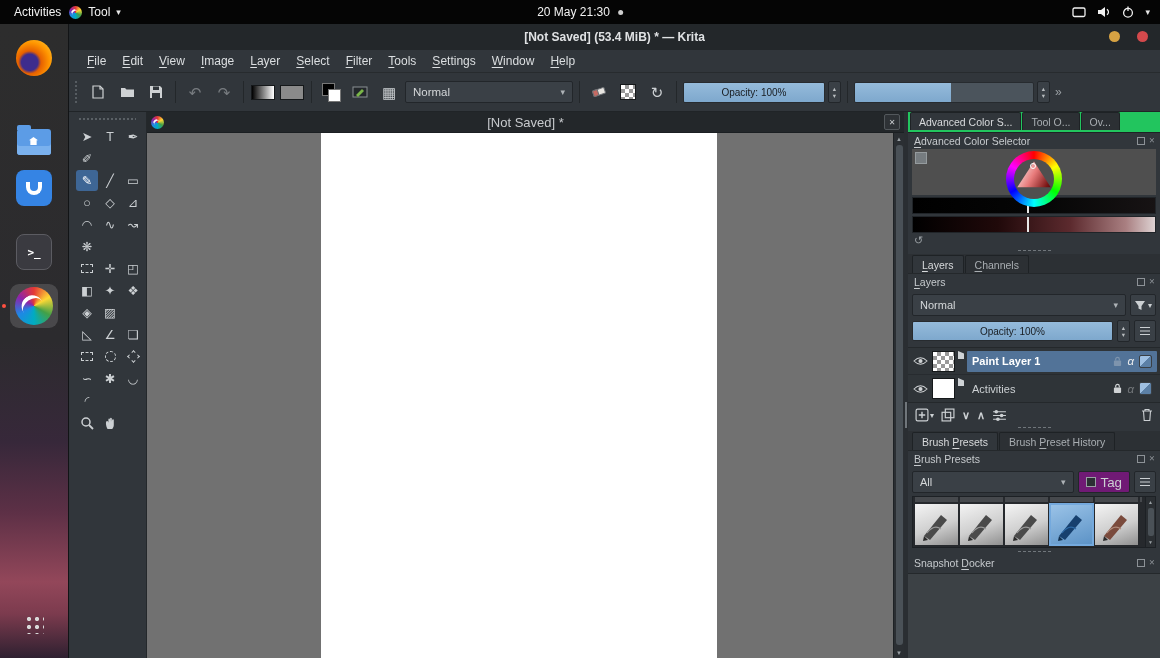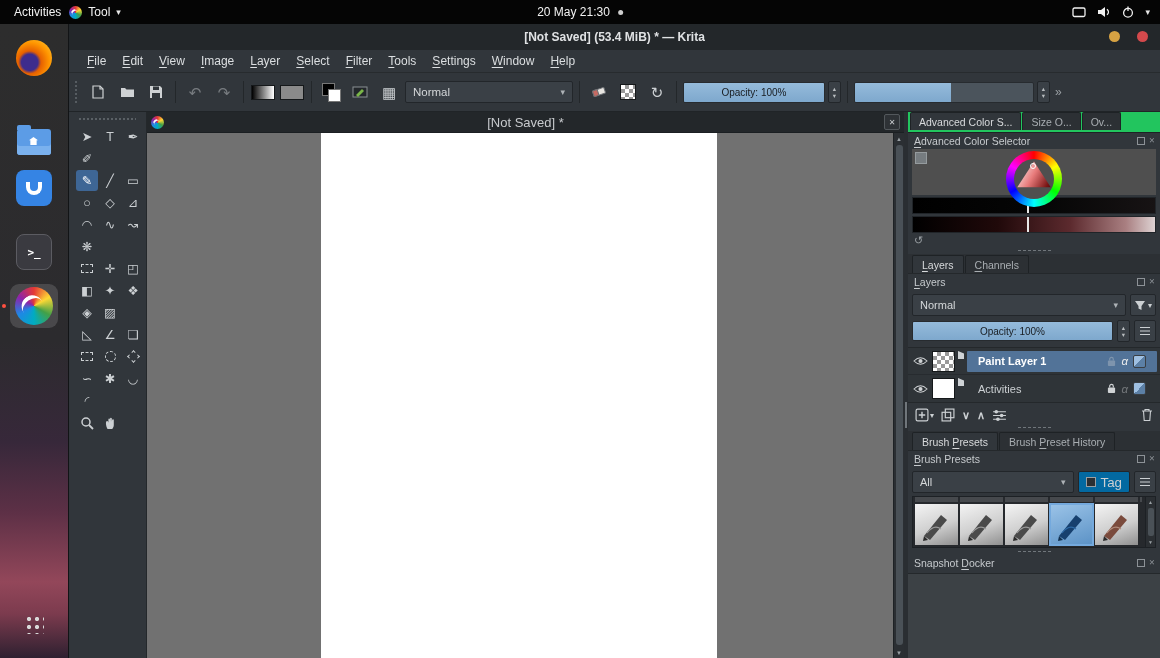--- a/index.html
+++ b/index.html
@@ -165,35 +165,35 @@
     display:flex;align-items:center;justify-content:center;gap:2px;color:#ccd0d3;padding:0 3px;}
   .icon-btn .caret{font-size:8px;}
   .layer-list{margin-top:5px;border-top:1px solid #24282b;border-bottom:1px solid #24282b;background:#2f3438;}
   .layer-row{height:27px;display:flex;align-items:center;gap:3px;padding:0 3px;border-bottom:1px solid #272b2f;}
   .layer-row:last-child{border-bottom:none;}
   .eye-btn{width:18px;display:flex;justify-content:center;background:none;border:none;}
   .thumb{width:23px;height:21px;border:1px solid #15181a;flex:0 0 auto;}
   .thumb.white{background:#fff;}
   .thumb-badge{width:6px;height:8px;background:#cfd3d6;clip-path:polygon(0 0,100% 30%,100% 100%,0 100%);
     align-self:flex-start;margin-top:3px;}
-  .layer-main{flex:1;height:21px;display:flex;align-items:center;gap:5px;padding:0 11px;border-radius:1px;min-width:0;}
+  .layer-main{flex:1;height:21px;display:flex;align-items:center;gap:5px;padding:0 5px;border-radius:1px;min-width:0;}
   .layer-row.selected .layer-main{background:#527398;}
   .layer-name{flex:1;font-size:11px;color:#ccd0d3;white-space:nowrap;overflow:hidden;}
   .layer-row.selected .layer-name{color:#fff;font-weight:bold;}
   .alpha{font-style:italic;font-size:11.5px;color:#e8eaec;}
   .dim{opacity:.35;}
   .chip{width:13px;height:13px;border-radius:2px;border:1px solid #3a3f44;
     background:linear-gradient(135deg,#9fc0e2 0 50%,#5c80a6 50% 100%);flex:0 0 auto;}
   .layer-actions{display:flex;align-items:center;gap:7px;padding:5px 7px 2px;}
   .la-btn{display:flex;align-items:center;gap:1px;background:none;border:none;color:#ccd0d3;font-size:12px;}
   .la-chev{font-size:11px;font-weight:bold;}
   .la-trash{margin-left:auto;}
 
   
-  .tag-btn{height:22px;display:flex;align-items:center;gap:5px;padding:4px 7px;background:#0369a1;
+  .tag-btn{height:22px;display:flex;align-items:center;gap:5px;padding:4px 7px;background:#701a75;
     border:1px solid #22262a;border-radius:2px;color:#ccd0d3;}
   .cbox{width:10px;height:10px;border:1px solid #9aa0a4;background:#2b2f33;display:block;}
   .preset-area{margin:3px 4px 0;position:relative;background:#26292d;border:1px solid #1d2125;padding-right:11px;}
   .preset-sliver{height:5px;margin:0 2px;background:repeating-linear-gradient(90deg,#46494d 0 43px,#26292d 43px 45px);}
   .preset-grid{display:flex;gap:2px;padding:2px;}
   .preset{width:43px;height:41px;background:linear-gradient(160deg,#f4f4f4 0%,#cfcfcf 55%,#8f8f8f 100%);
     display:flex;align-items:center;justify-content:center;color:#4a4a4a;border:none;padding:0;}
   .preset.p5{color:#7a4a3c;}
   .preset.selected{background:linear-gradient(160deg,#9cc4e8,#5b92c6);outline:2px solid #74a9dd;outline-offset:-1px;color:#17406e;}
   .preset-scroll{position:absolute;right:0;top:0;bottom:0;width:10px;background:#2b2f33;border-left:1px solid #1d2125;
@@ -510,21 +510,21 @@
             </div>
           </div>
         </div>
 
         <div class="splitter"></div>
 
         <aside class="dockers">
 
           <div class="panel-tabs">
             <span class="ptab active">Advanced Color S...</span>
-            <span class="ptab">Size O...</span>
+            <span class="ptab">Tool O...</span>
             <span class="ptab">Ov...</span>
           </div>
 
           <section class="acs-docker">
             <div class="docker-header">
               <span class="accel"><u>A</u>dvanced Color Selector</span>
               <span class="dh-icons">
                 <span class="dh-float"></span>
                 <span class="dh-close">✕</span>
               </span>

